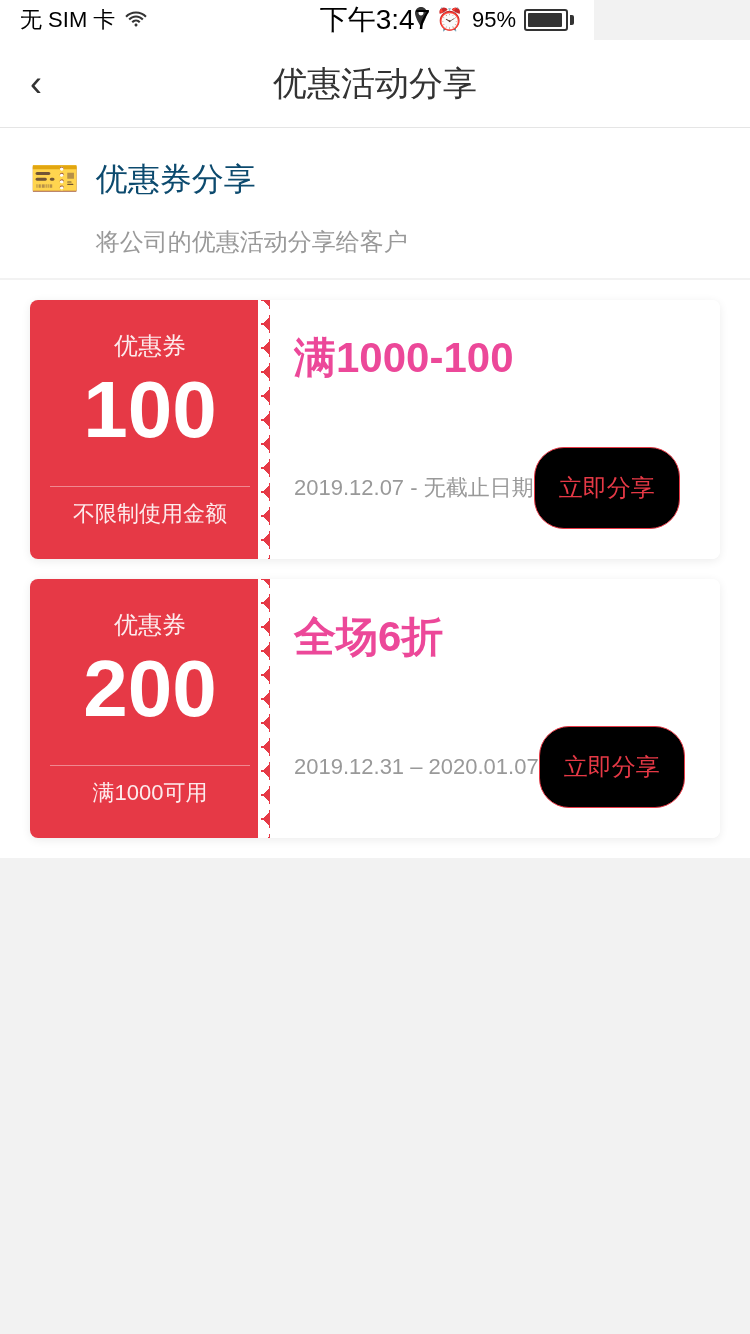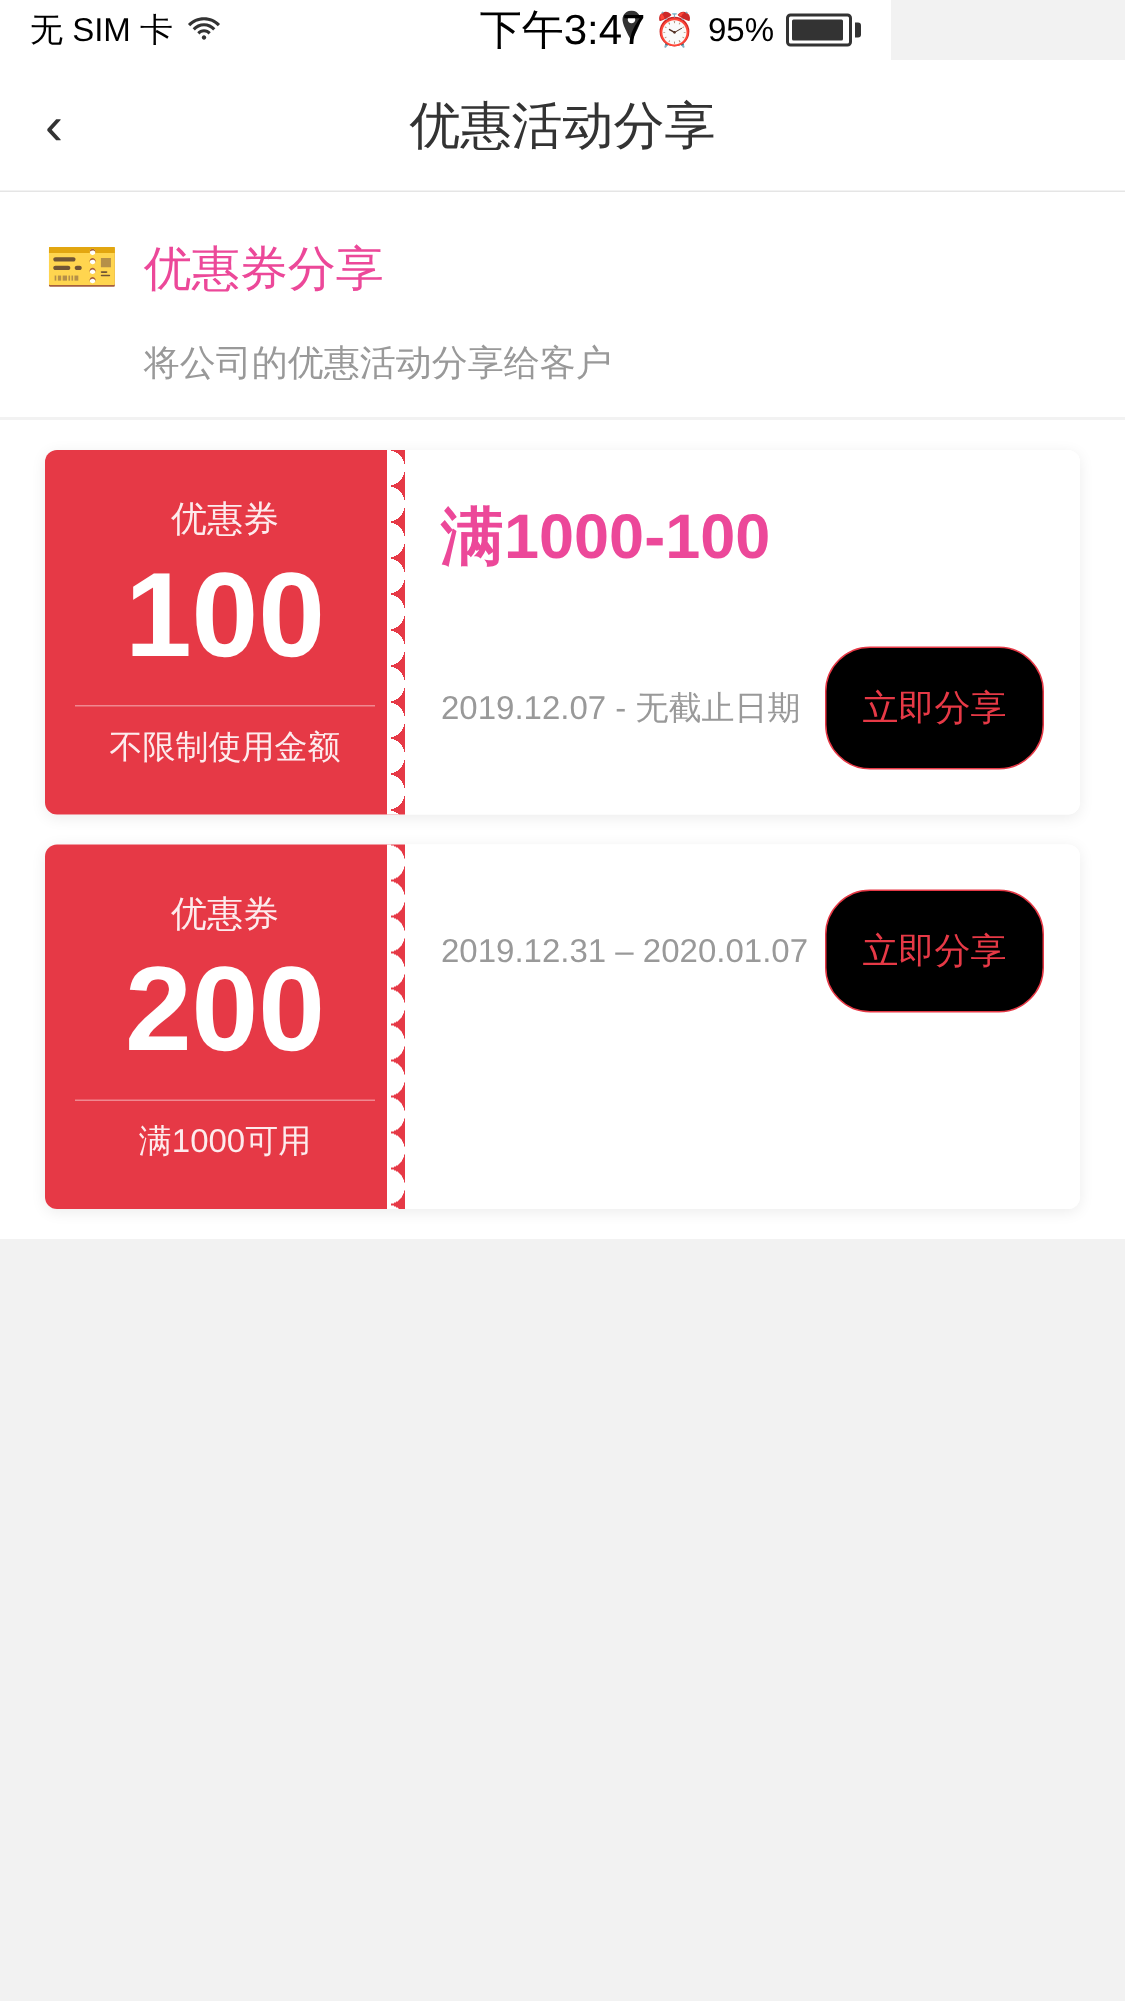--- a/index.html
+++ b/index.html
@@ -78,21 +78,21 @@
       margin-bottom: 2px;
     }
     .section-icon {
       font-size: 40px;
       line-height: 1;
     }
     .section-text-block {}
     .section-title {
       font-size: 32px;
       font-weight: 500;
-      color: #ec4899;
+      color: #0c4a6e;
     }
     .section-subtitle {
       font-size: 24px;
       color: #999;
       margin-top: 24px;
     }
 
     
     .coupon-list {
       background: #fff;
@@ -145,21 +145,21 @@
     .coupon-value {
       font-size: 80px;
       font-weight: bold;
       color: #fff;
       line-height: 1;
       margin-bottom: 10px;
     }
     .coupon-condition {
       font-size: 22px;
       color: rgba(255,255,255,0.9);
-      margin-top: 10px;
+      margin-top: 26px;
       border-top: 1px solid rgba(255,255,255,0.4);
       padding-top: 12px;
       width: 100%;
       text-align: center;
     }
 
     .coupon-right {
       flex: 1;
       padding: 30px 24px;
       display: flex;
@@ -170,21 +170,20 @@
     }
     .coupon-name {
       font-size: 42px;
       font-weight: bold;
       color: #ec4899;
       margin-bottom: 20px;
     }
     .coupon-bottom {
       display: flex;
       align-items: center;
-      justify-content: space-between;
     }
     .coupon-date {
       font-size: 22px;
       color: #999;
     }
     .share-btn {
       border: 1.5px solid #e63946;
       color: #e63946;
       background: #000000;
       border-radius: 30px;
@@ -282,19 +281,20 @@
         </div>
       </div>
     </div>
     <div class="coupon-card">
       <div class="coupon-left">
         <div class="coupon-label">优惠券</div>
         <div class="coupon-value">200</div>
         <div class="coupon-condition">满1000可用</div>
       </div>
       <div class="coupon-right">
+        <div class="coupon-name">全场6折</div>
         <div class="coupon-bottom">
           <span class="coupon-date">2019.12.31 – 2020.01.07</span>
           <button class="share-btn">立即分享</button>
         </div>
       </div>
     </div>
   </div>
 
 </body></html>

